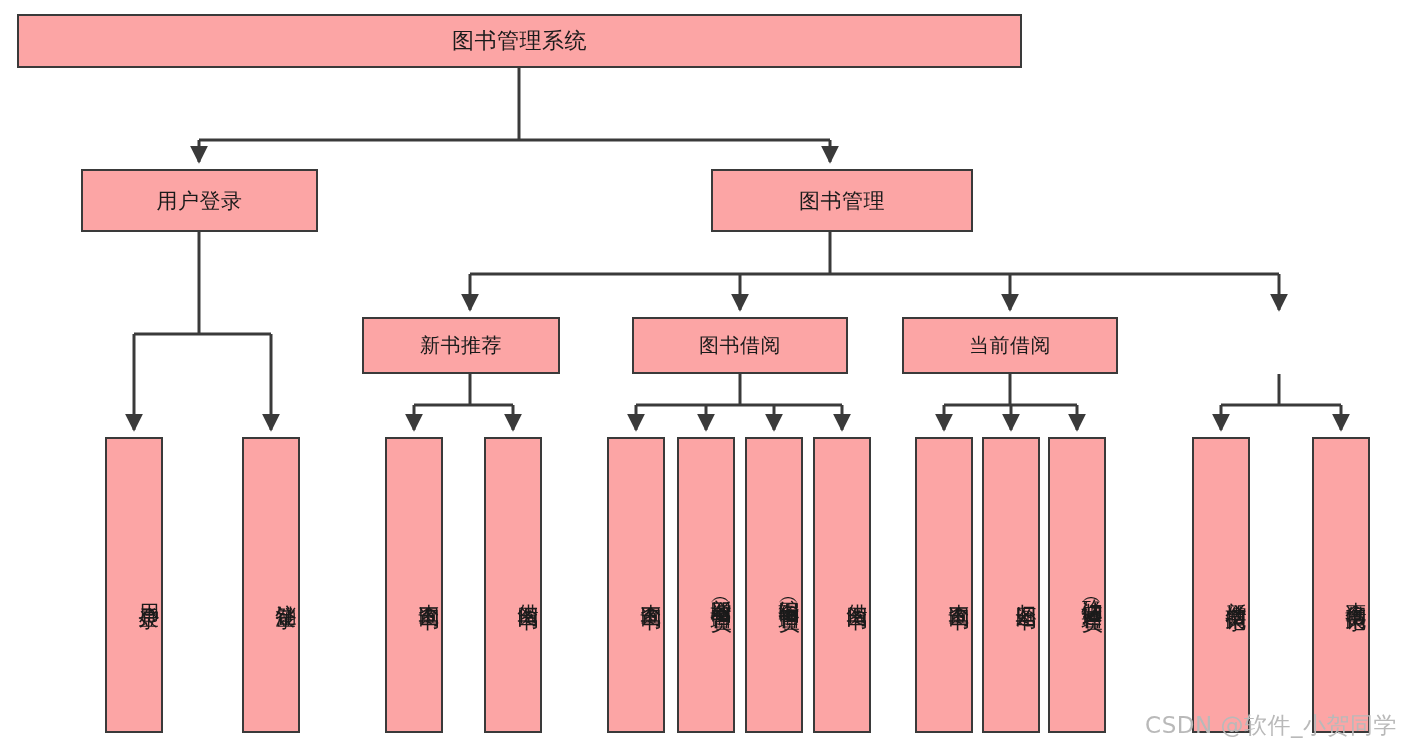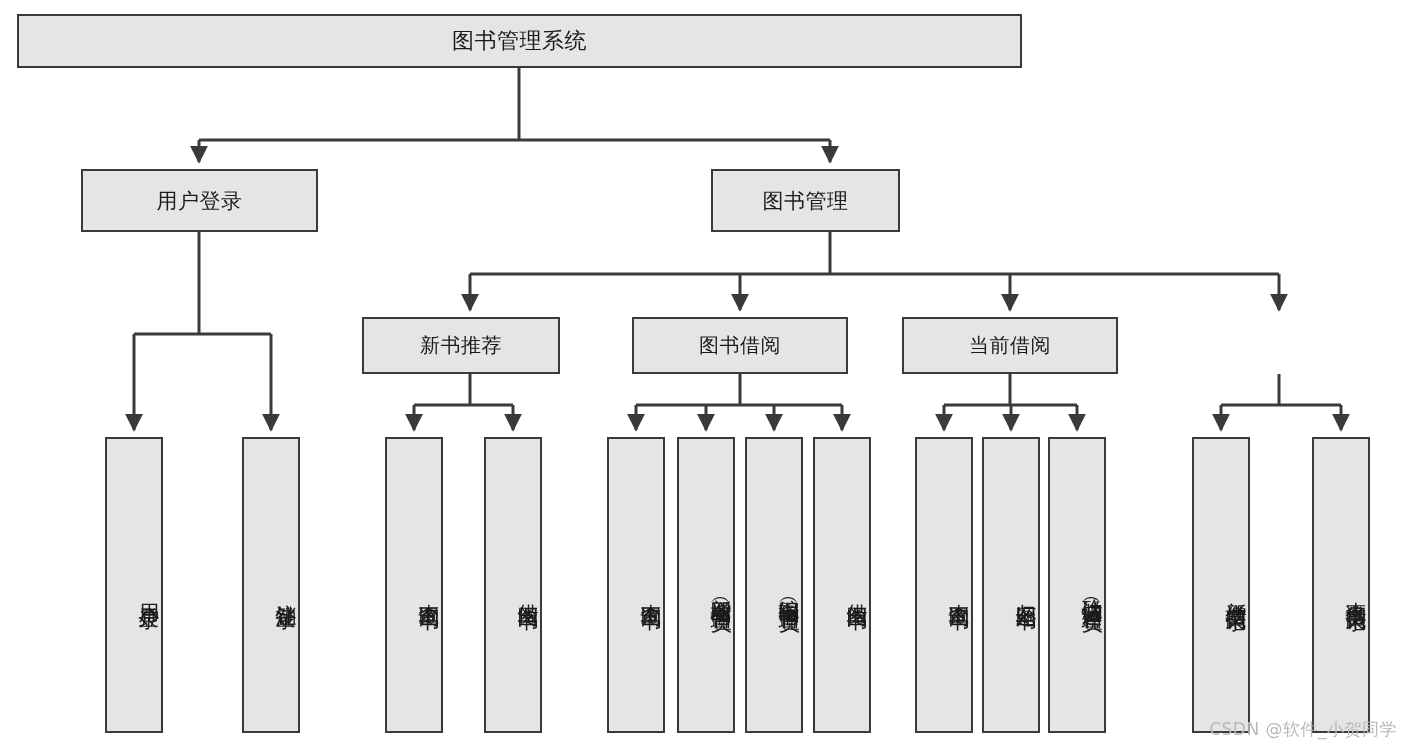--- a/index.html
+++ b/index.html
@@ -23,21 +23,21 @@
     left: 0;
     top: 0;
     width: 1405px;
     height: 747px;
     pointer-events: none;
   }
   .node {
     position: absolute;
     box-sizing: border-box;
     border: 2px solid #3a3a3a;
-    background: #e5e5e5;
+    background: #fca5a5;
     display: flex;
     align-items: center;
     justify-content: center;
     color: #1b1b1b;
     font-weight: 400;
     letter-spacing: 0.5px;
   }
   .node.root {
     font-size: 22px;
   }
@@ -59,21 +59,21 @@
   }
   .node.leaf .leaf-text {
     display: block;
     writing-mode: vertical-rl;
     text-orientation: upright;
   }
   .watermark {
     position: absolute;
     right: 8px;
     bottom: 6px;
-    font-size: 17px;
+    font-size: 23px;
     color: #b9b9b9;
     letter-spacing: 0.5px;
     white-space: nowrap;
   }
 </style>
 </head>
 <body>
 
 <div id="canvas">
 
@@ -127,21 +127,21 @@
     </g>
   </svg>
 
   <div class="node root" style="left:17px; top:14px; width:1005px; height:54px;">
     <span>图书管理系统</span>
   </div>
 
   <div class="node branch" style="left:81px; top:169px; width:237px; height:63px;">
     <span>用户登录</span>
   </div>
-  <div class="node branch" style="left:711px; top:169px; width:189px; height:63px;">
+  <div class="node branch" style="left:711px; top:169px; width:262px; height:63px;">
     <span>图书管理</span>
   </div>
 
   <div class="node sub" style="left:362px; top:317px; width:198px; height:57px;">
     <span>新书推荐</span>
   </div>
   <div class="node sub" style="left:632px; top:317px; width:216px; height:57px;">
     <span>图书借阅</span>
   </div>
   <div class="node sub" style="left:902px; top:317px; width:216px; height:57px;">

